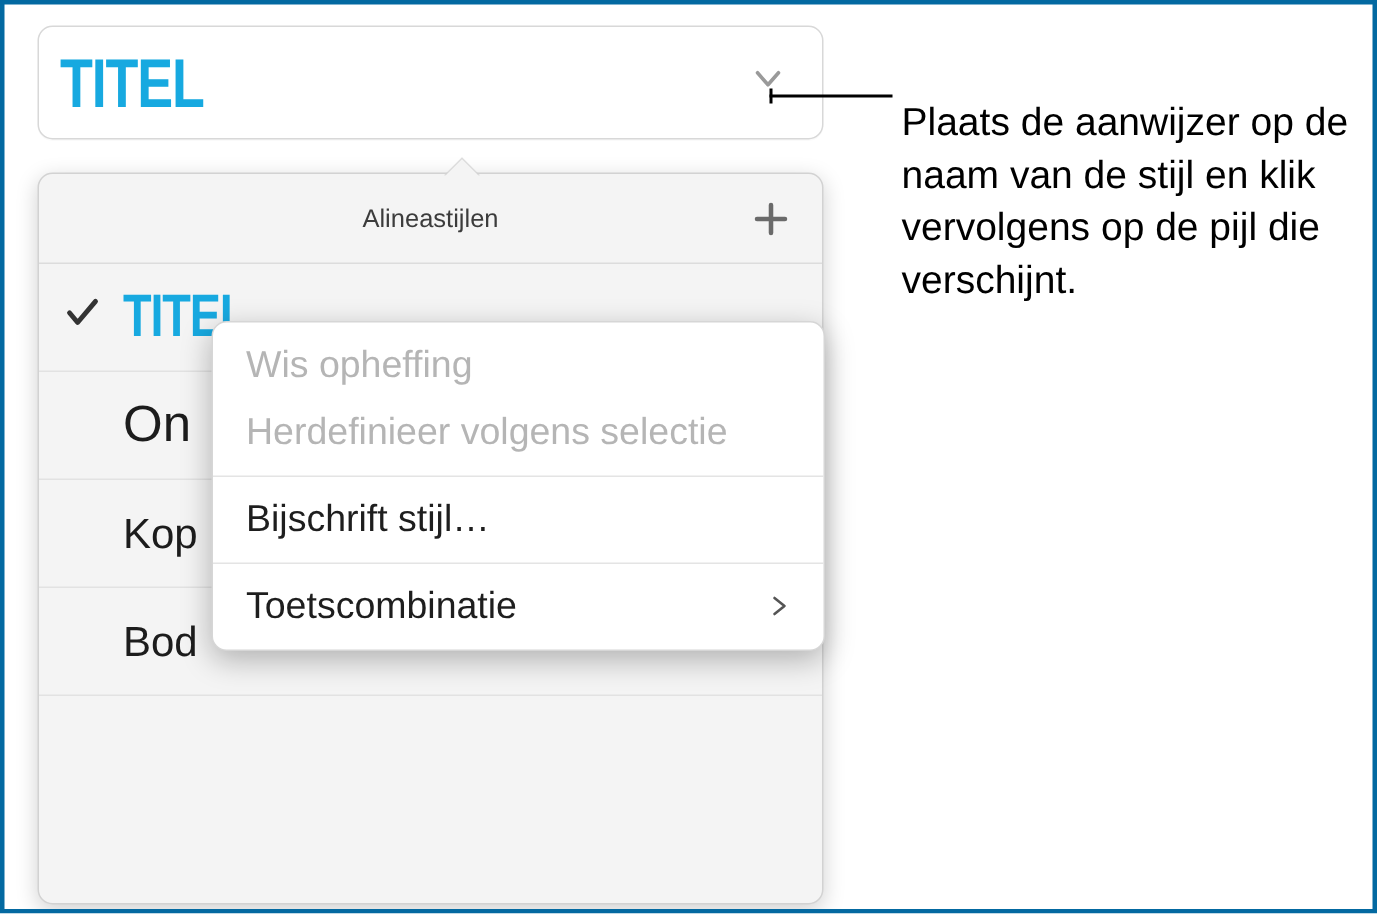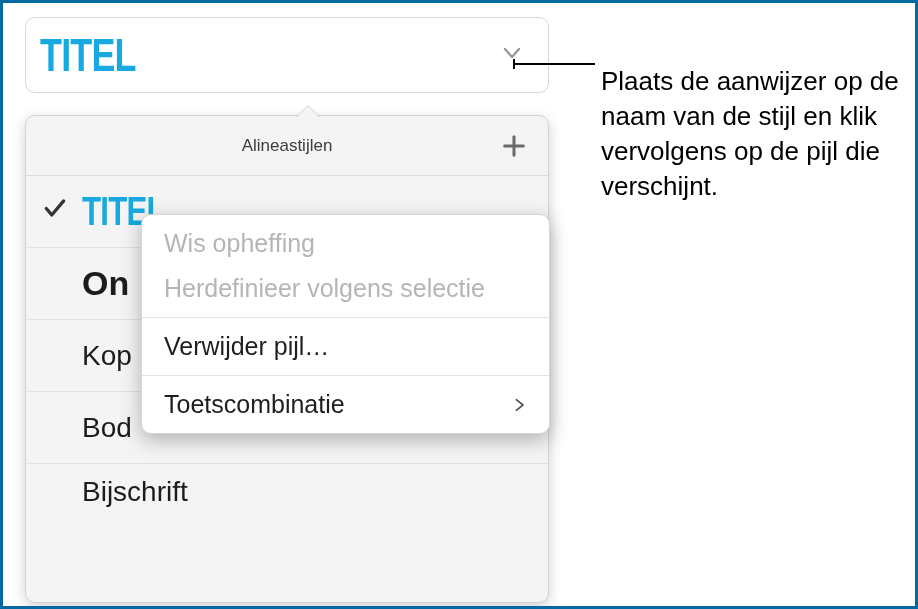--- a/index.html
+++ b/index.html
@@ -126,21 +126,21 @@
   .row-titel .label {
     font-family: "Arial Black", Arial, sans-serif;
     font-weight: 900;
     font-size: 40px;
     letter-spacing: -1px;
     color: #17a9e0;
     transform: scaleX(0.78);
     transform-origin: left center;
   }
   .row-ondertitel .label {
-    font-weight: 700;
+    font-weight: 400;
     font-size: 34px;
   }
   .row-bijschrift {
     height: 56px;
     border-bottom: none;
   }
 
   
   .ctx-menu {
     position: absolute;
@@ -231,36 +231,33 @@
       </li>
       <li class="style-row row-ondertitel">
         <span class="label">On</span>
       </li>
       <li class="style-row">
         <span class="label">Kop</span>
       </li>
       <li class="style-row">
         <span class="label">Bod</span>
       </li>
-      <li class="style-row row-bijschrift">
-        <span class="label">Bijschrift</span>
-      </li>
     </ul>
   </div>
 
   <div class="ctx-menu">
     <div class="ctx-item disabled">
       <span>Wis opheffing</span>
     </div>
     <div class="ctx-item disabled">
       <span>Herdefinieer volgens selectie</span>
     </div>
     <div class="ctx-sep"></div>
     <div class="ctx-item">
-      <span>Verwijder pijl…</span>
+      <span>Bijschrift stijl…</span>
     </div>
     <div class="ctx-sep"></div>
     <div class="ctx-item">
       <span>Toetscombinatie</span>
       <span class="chev-right">
         <svg width="16" height="16" viewBox="0 0 24 24">
             <path d="M8 4l10 8-10 8" stroke="currentColor" stroke-width="2.6" fill="none" stroke-linecap="round" stroke-linejoin="round"></path>
           </svg>
       </span>
     </div>

